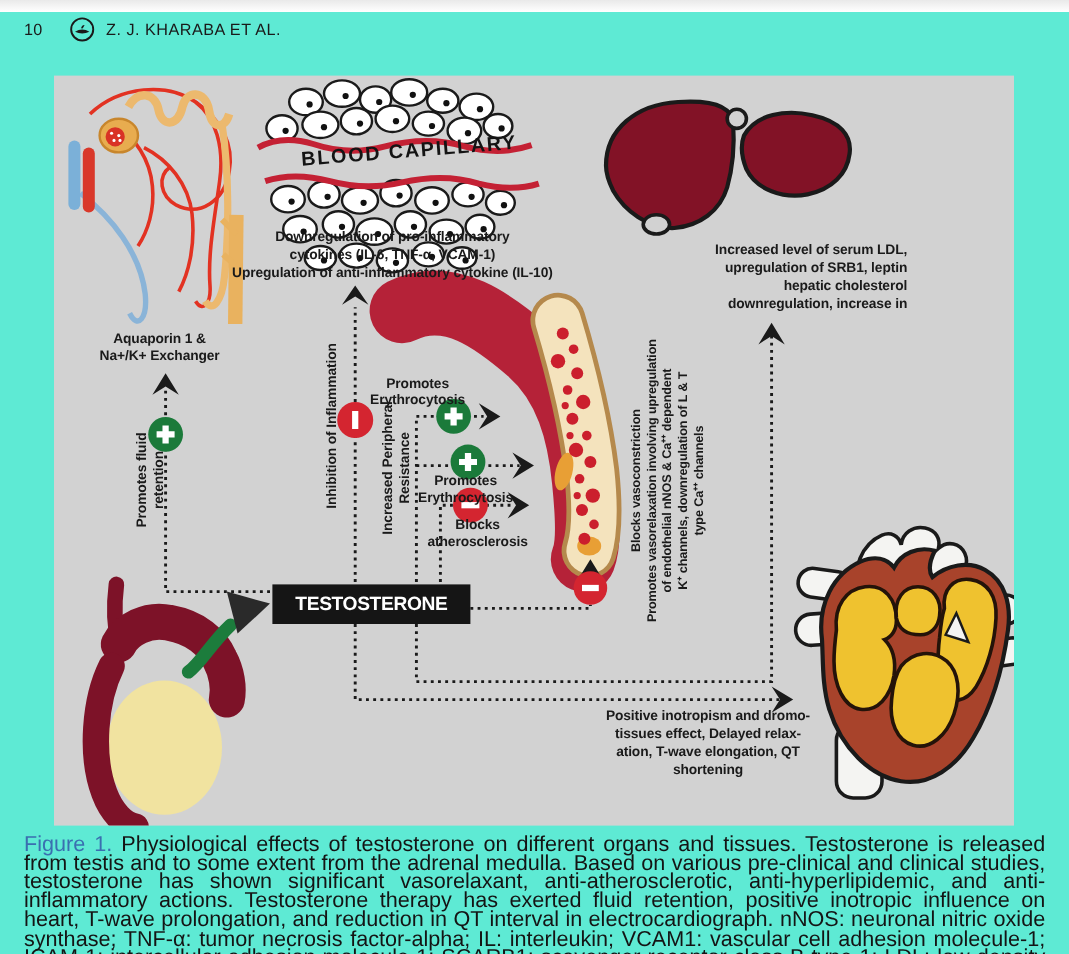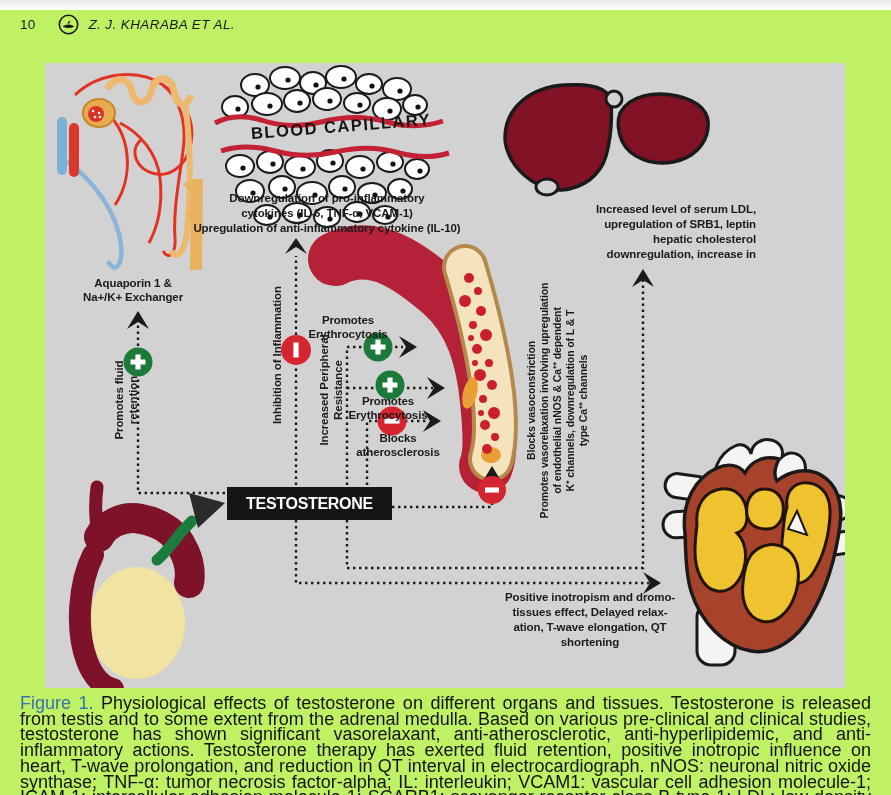--- a/index.html
+++ b/index.html
@@ -1,21 +1,21 @@
 <!DOCTYPE html>
 <html><head>
 <meta charset="utf-8">
 <style>
   html,body{margin:0;padding:0;background:#fff;}
-  .page{position:relative;width:891px;height:795px;background:#bef264;font-family:"Liberation Sans",sans-serif;overflow:hidden;}
+  .page{position:relative;width:891px;height:795px;background:#5eead4;font-family:"Liberation Sans",sans-serif;overflow:hidden;}
   .page-top-sheen{position:absolute;left:0;top:0;width:891px;height:10px;background:linear-gradient(#e9e9e9,#ffffff);}
   
   .hdr{position:absolute;left:20px;top:12px;height:24px;display:flex;align-items:center;gap:9px;color:#1a1a1a;}
   .hdr .pg{font-size:13.5px;letter-spacing:.2px;margin-right:14px;}
-  .hdr .title{font-size:13.5px;letter-spacing:.4px;font-style:italic;}
+  .hdr .title{font-size:13.5px;letter-spacing:.4px;}
   .logo{width:21px;height:21px;display:inline-block;}
   
   .figure-panel{position:absolute;left:45px;top:63px;width:800px;height:625px;background:#d2d2d2;}
   .art{position:absolute;left:0;top:0;}
   .lbl{position:absolute;font-weight:700;font-size:11.5px;line-height:14px;color:#1a1a1a;text-align:center;letter-spacing:-.1px;}
   .lbl.left{text-align:right;}
   .rot{transform:rotate(-90deg);transform-origin:center center;}
   .cap-title{position:absolute;left:186px;top:54px;width:220px;font-weight:700;font-size:16.5px;letter-spacing:1.5px;color:#141414;transform:rotate(-4.5deg);text-align:center;}
   .testo{position:absolute;left:182px;top:424px;width:165px;height:33px;background:#151515;color:#fff;
          font-weight:700;font-size:16px;line-height:33px;text-align:center;letter-spacing:-.3px;}

